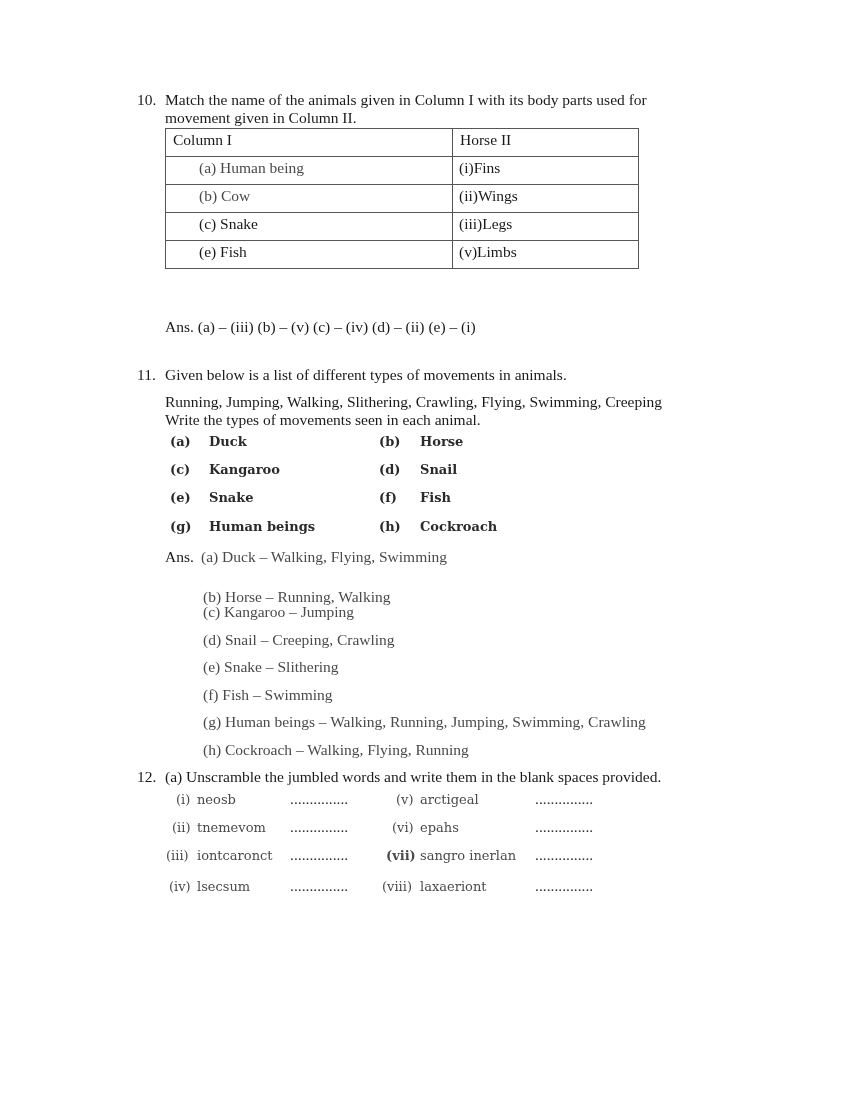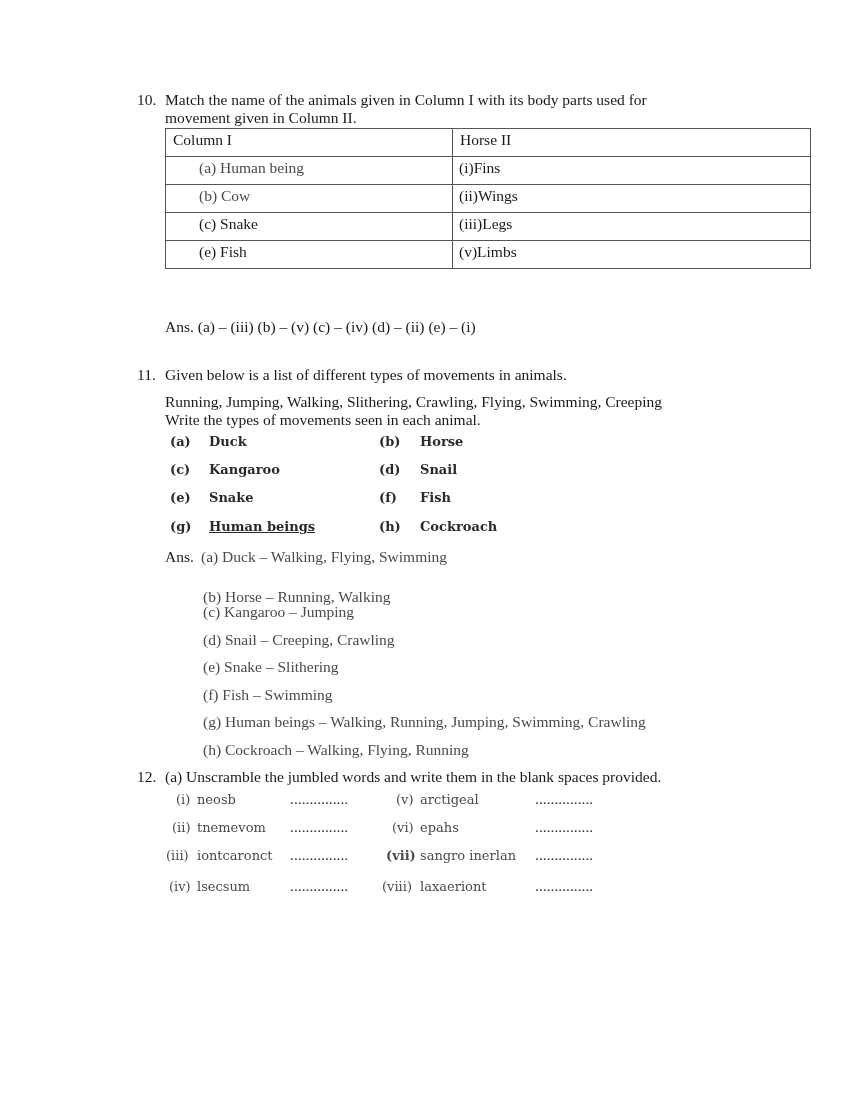--- a/index.html
+++ b/index.html
@@ -3,21 +3,21 @@
   <meta charset="utf-8">
   <style>
     html, body { margin: 0; padding: 0; background: #ffffff; }
     body { width: 850px; height: 1100px; position: relative; overflow: hidden; color: #1a1a1a; }
     .serif { font-family: "Liberation Serif", "DejaVu Serif", serif; font-size: 15.5px; }
     .slab { font-family: "DejaVu Serif", "Liberation Serif", serif; font-size: 13px; font-weight: bold; color: #2a2a2a; }
     .abs { position: absolute; white-space: nowrap; }
     .gray { color: #4a4a4a; }
 
     
-    .match-table { position: absolute; left: 165px; top: 128px; width: 646px; border-collapse: collapse; }
+    .match-table { position: absolute; left: 165px; top: 128px; width: 474px; border-collapse: collapse; }
     .match-table td { border: 1px solid #555; height: 27px; padding: 0; vertical-align: top; }
     .match-table td.c1 { width: 286px; }
     .match-table td span { display: inline-block; padding-top: 2px; }
     .match-table tr.hdr td span { padding-left: 7px; }
     .match-table tr.row td.c1 span { padding-left: 33px; }
     .match-table tr.row td.c2 span { padding-left: 6px; }
 
     .dots { letter-spacing: 0px; color: #333; }
   </style>
 </head>
@@ -68,21 +68,21 @@
 <div class="abs slab" style="left:209px; top:462px;">Kangaroo</div>
 <div class="abs slab" style="left:379px; top:462px;">(d)</div>
 <div class="abs slab" style="left:420px; top:462px;">Snail</div>
 
 <div class="abs slab" style="left:170px; top:490px;">(e)</div>
 <div class="abs slab" style="left:209px; top:490px;">Snake</div>
 <div class="abs slab" style="left:379px; top:490px;">(f)</div>
 <div class="abs slab" style="left:420px; top:490px;">Fish</div>
 
 <div class="abs slab" style="left:170px; top:519px;">(g)</div>
-<div class="abs slab" style="left:209px; top:519px;text-decoration:underline;">Human beings</div>
+<div class="abs slab" style="left:209px; top:519px;">Human beings</div>
 <div class="abs slab" style="left:379px; top:519px;">(h)</div>
 <div class="abs slab" style="left:420px; top:519px;">Cockroach</div>
 
 <div class="abs serif" style="left:165px; top:548px;">Ans.</div>
 <div class="abs serif gray" style="left:201px; top:548px;">(a) Duck – Walking, Flying, Swimming</div>
 <div class="abs serif gray" style="left:203px; top:576px;margin-top:12px;">(b) Horse – Running, Walking</div>
 <div class="abs serif gray" style="left:203px; top:603px;">(c) Kangaroo – Jumping</div>
 <div class="abs serif gray" style="left:203px; top:631px;">(d) Snail – Creeping, Crawling</div>
 <div class="abs serif gray" style="left:203px; top:658px;">(e) Snake – Slithering</div>
 <div class="abs serif gray" style="left:203px; top:686px;">(f) Fish – Swimming</div>

